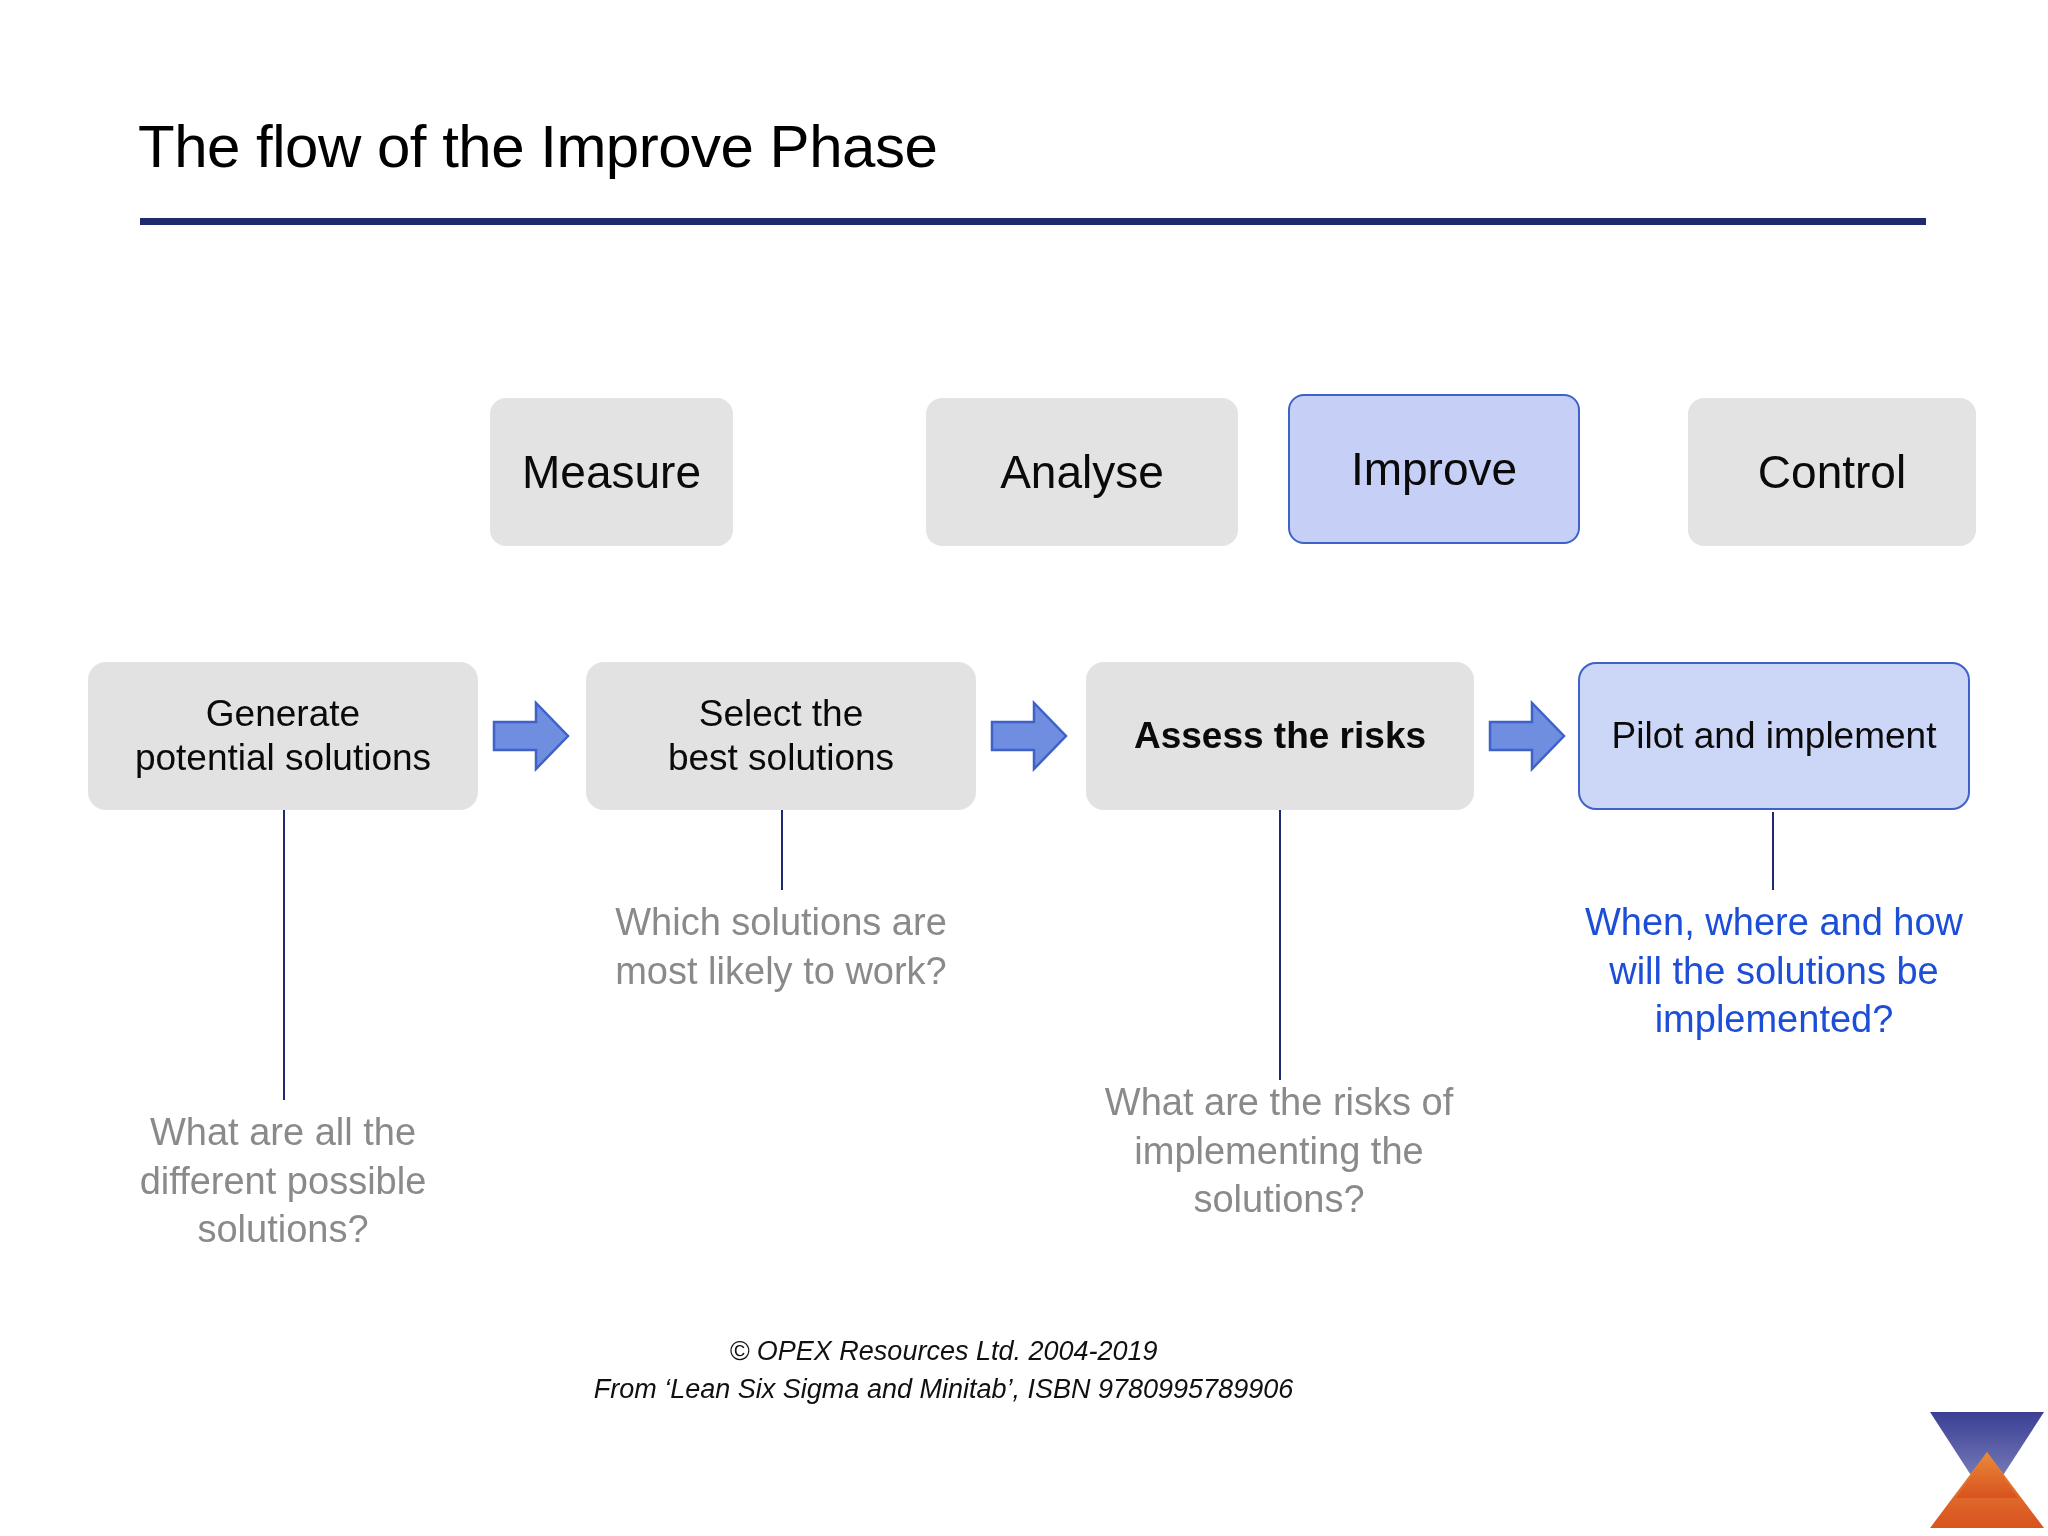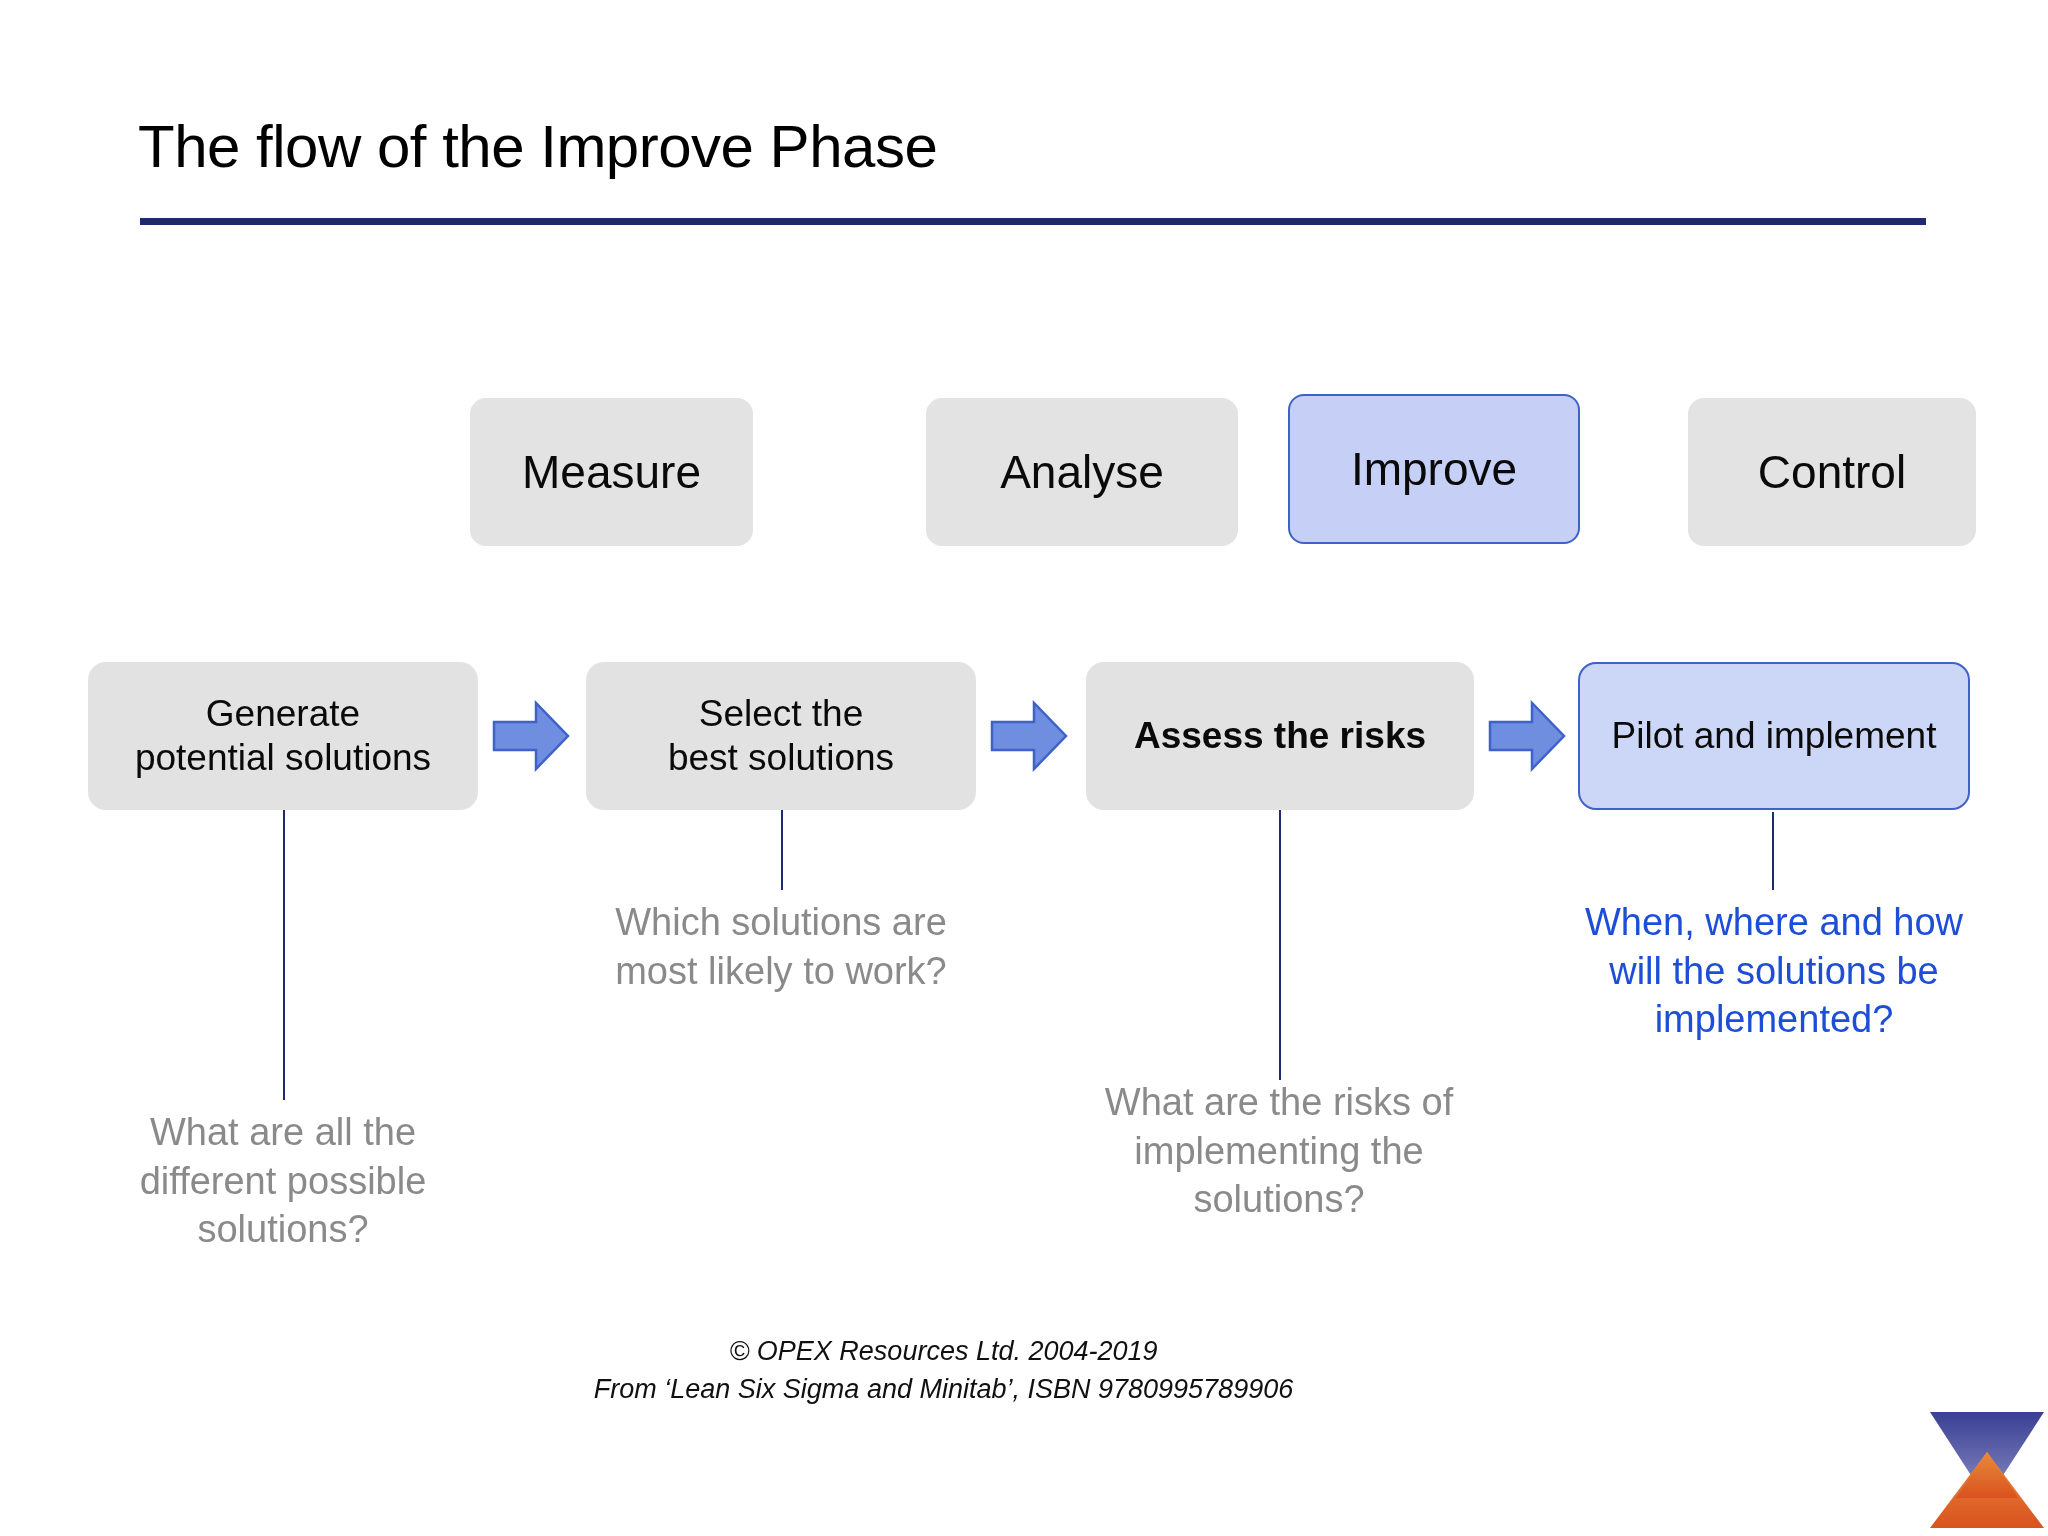--- a/index.html
+++ b/index.html
@@ -66,21 +66,21 @@
     background: #c6d0f7;
     border: 2px solid #3f62c9;
     height: 150px;
     top: -4px;
   }
   .phase-box.active .plabel {
     font-weight: normal;
   }
 
   #phase-0 { left: 88px;   width: 288px; }
-  #phase-1 { left: 470px;  width: 283px; }
+  #phase-1 { left: 490px;  width: 243px; }
   #phase-2 { left: 926px;  width: 312px; }
   #phase-3 { left: 1288px; width: 292px; }
   #phase-4 { left: 1688px; width: 288px; }
 
   
   .flow-row {
     position: absolute;
     left: 0;
     top: 662px;
     width: 2048px;

